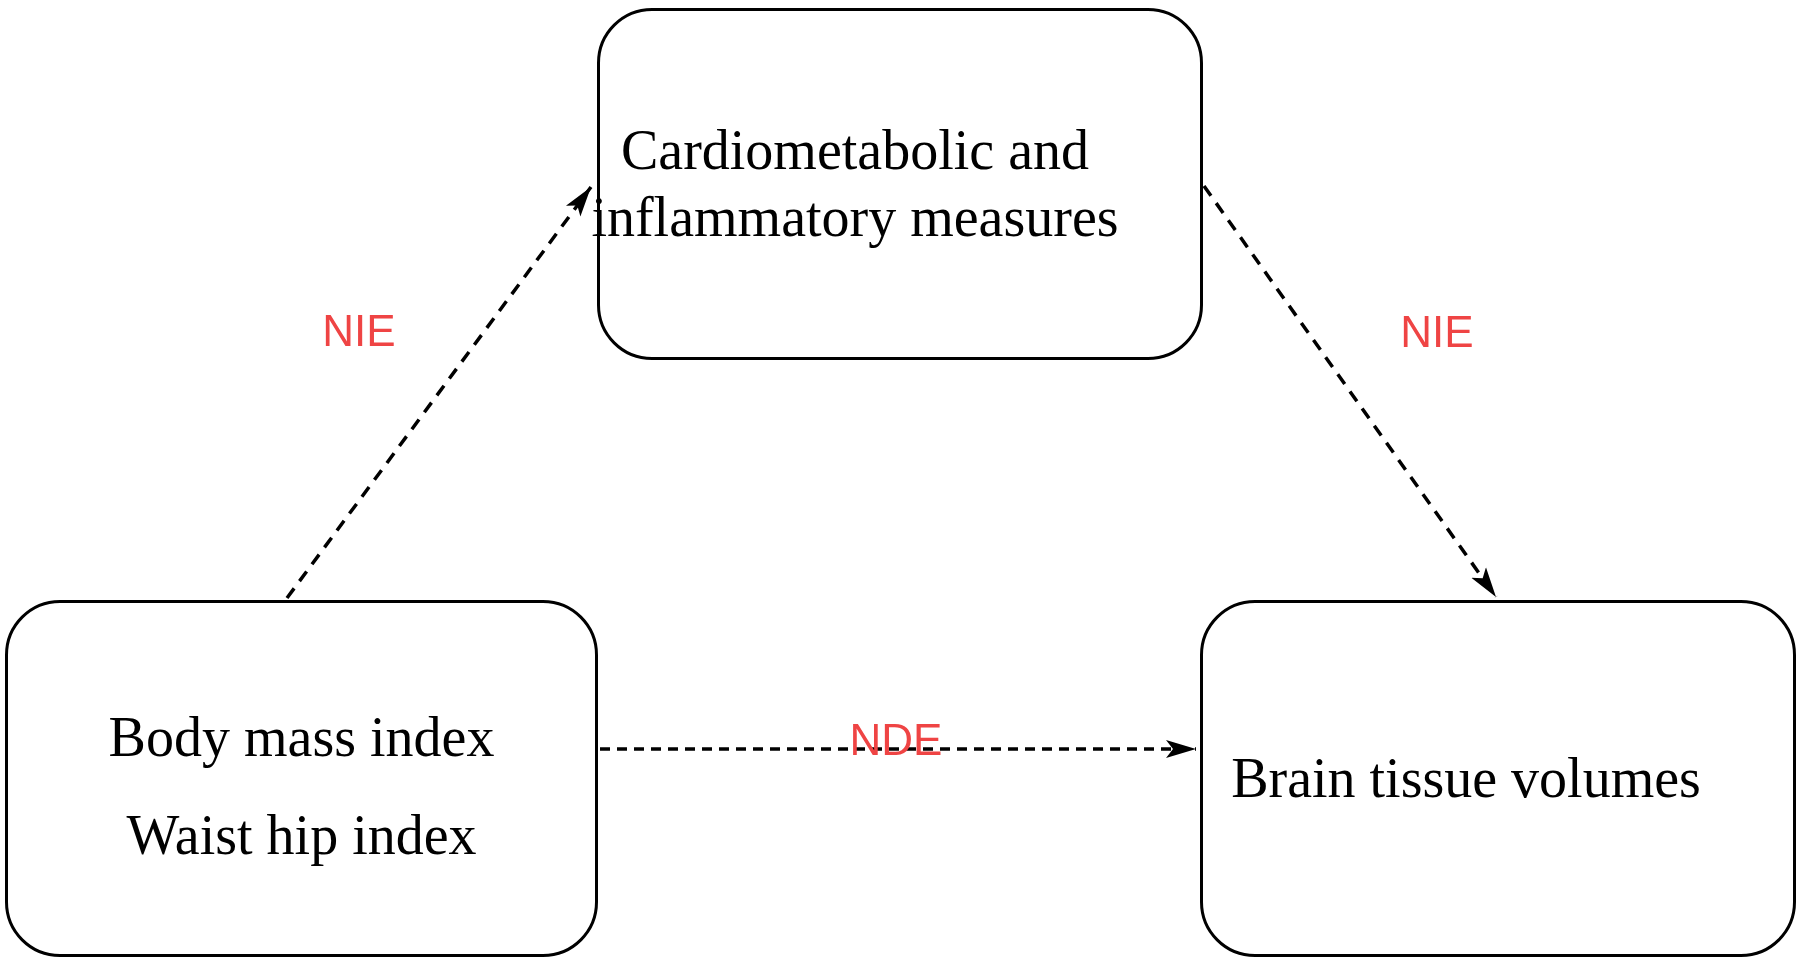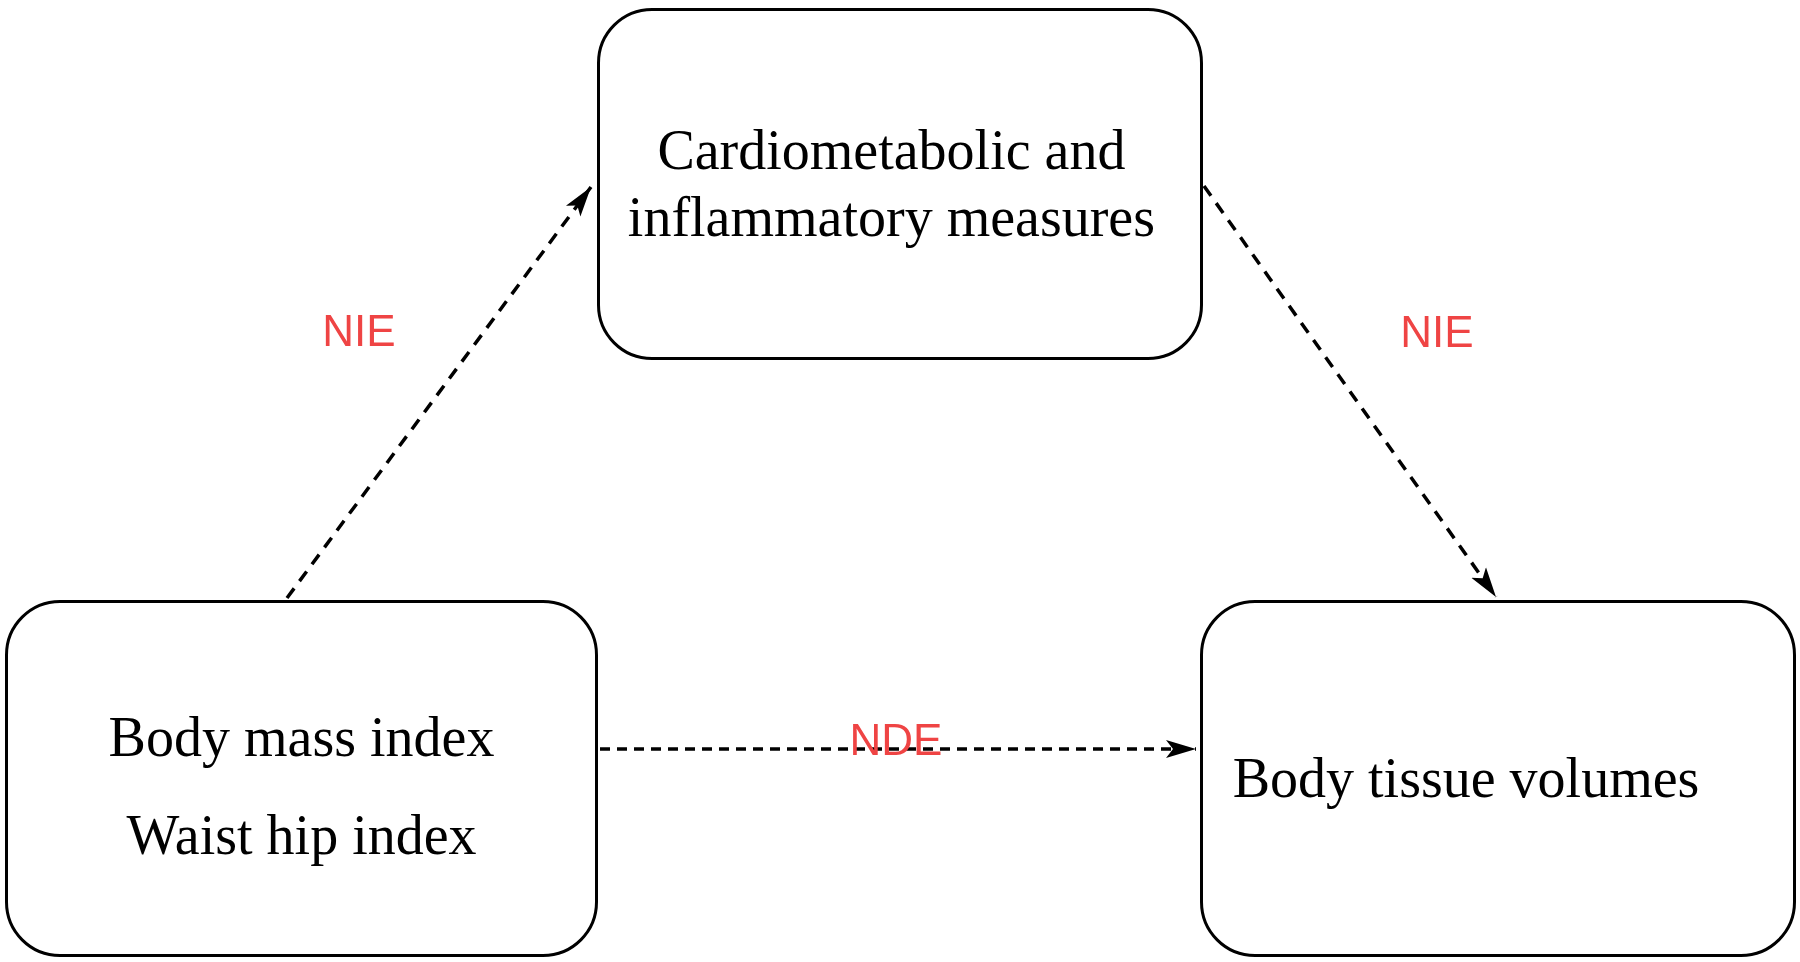--- a/index.html
+++ b/index.html
@@ -25,21 +25,21 @@
     flex-direction: column;
     align-items: center;
     justify-content: center;
     text-align: center;
     color: #000000;
     font-size: 56px;
     line-height: 1.2;
   }
   .node-mediator {
     left: 597px; top: 8px;
-    width: 606px; height: 352px; align-items: flex-end;
+    width: 606px; height: 352px;
   }
   .node-mediator .node-text { position: relative; left: -45px; }
   .node-exposure {
     left: 5px; top: 600px;
     width: 593px; height: 357px;
   }
   .node-exposure .node-text { display: flex; flex-direction: column; gap: 30px; padding-top: 16px; }
   .node-outcome {
     left: 1200px; top: 600px;
     width: 596px; height: 357px;
@@ -93,21 +93,21 @@
 
   <div class="node node-exposure">
     <div class="node-text">
       <div>Body mass index</div>
       <div>Waist hip index</div>
     </div>
   </div>
 
   <div class="node node-outcome">
     <div class="node-text">
-      <div>Body tissue volumes</div>
+      <div>Brain tissue volumes</div>
     </div>
   </div>
 
   <div class="edge-label label-nie-left">NIE</div>
   <div class="edge-label label-nie-right">NIE</div>
   <div class="edge-label label-nde">NDE</div>
 
 </div>
 
 </body></html>

